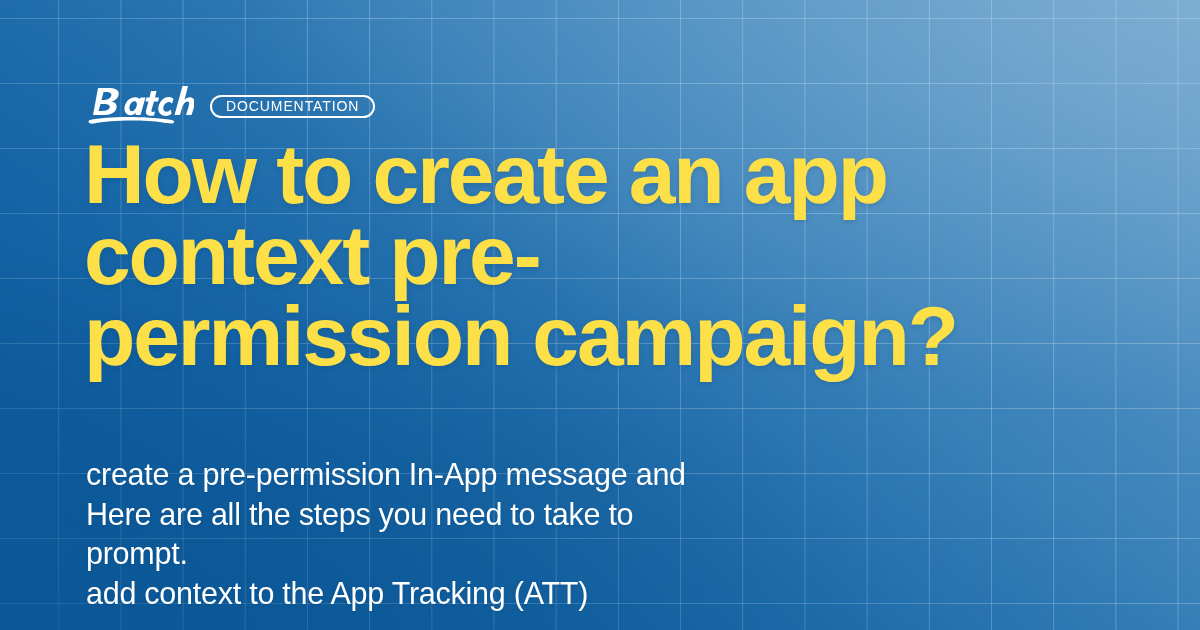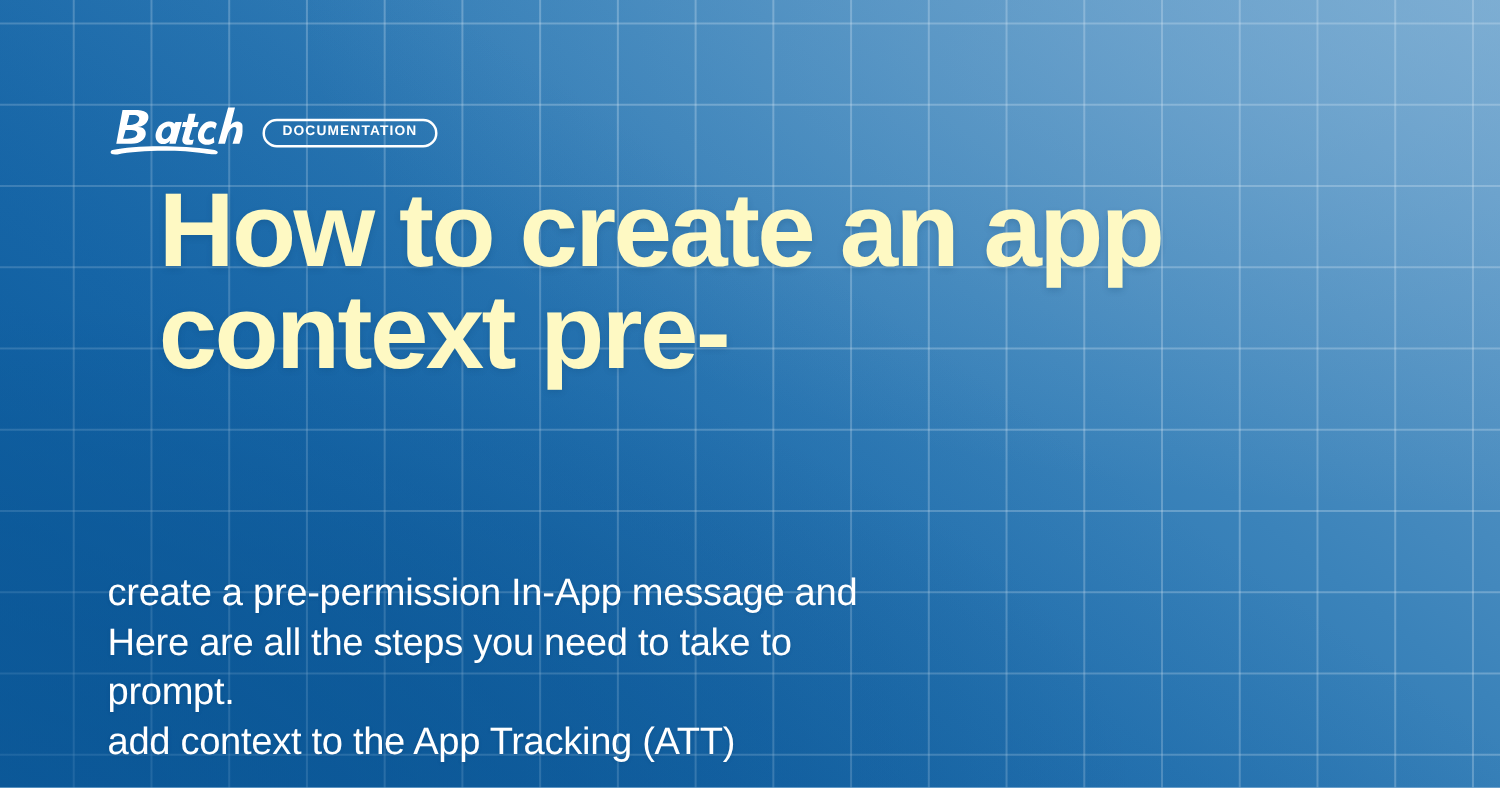--- a/index.html
+++ b/index.html
@@ -93,40 +93,39 @@
   
   .badge {
     display:flex;
     align-items:center;
     justify-content:center;
     height:23px;
     padding:0 14px 1px 14px;
     border:2px solid #ffffff;
     border-radius:12px;
     color:#ffffff;
-    font-size:11px;
-    font-weight:bold;
+    font-size:14px;
+    font-weight:normal;
     letter-spacing:0.9px;
     line-height:1;
     white-space:nowrap;
     flex:0 0 auto;
   }
 
   
   .title {
     position:absolute;
-    left:0; top:144px;
+    left:0; top:134px;
     width:1066px;
-    color:#fef9c3;
+    color:#fde047;
     font-size:84px;
     font-weight:bold;
     line-height:0.965;
     letter-spacing:-2.1px;
     text-shadow:0 2px 5px rgba(8,58,102,0.20);
-    margin-left:43px;
   }
   .title .tline { display:block; white-space:nowrap; }
 
   
   .subtitle {
     position:absolute;
     left:2px; top:455px;
     width:820px;
     color:#ffffff;
     font-size:30.5px;
@@ -185,20 +184,21 @@
           </g>
         </svg>
       </div>
 
       <div class="badge">DOCUMENTATION</div>
     </div>
 
     <h1 class="title">
       <span class="tline">How to create an app</span>
       <span class="tline">context pre-</span>
+      <span class="tline">permission campaign?</span>
     </h1>
 
     <p class="subtitle">
       <span class="sline">create a pre-permission In-App message and</span>
       <span class="sline">Here are all the steps you need to take to</span>
       <span class="sline">prompt.</span>
       <span class="sline">add context to the App Tracking (ATT)</span>
     </p>
 
   </div>

